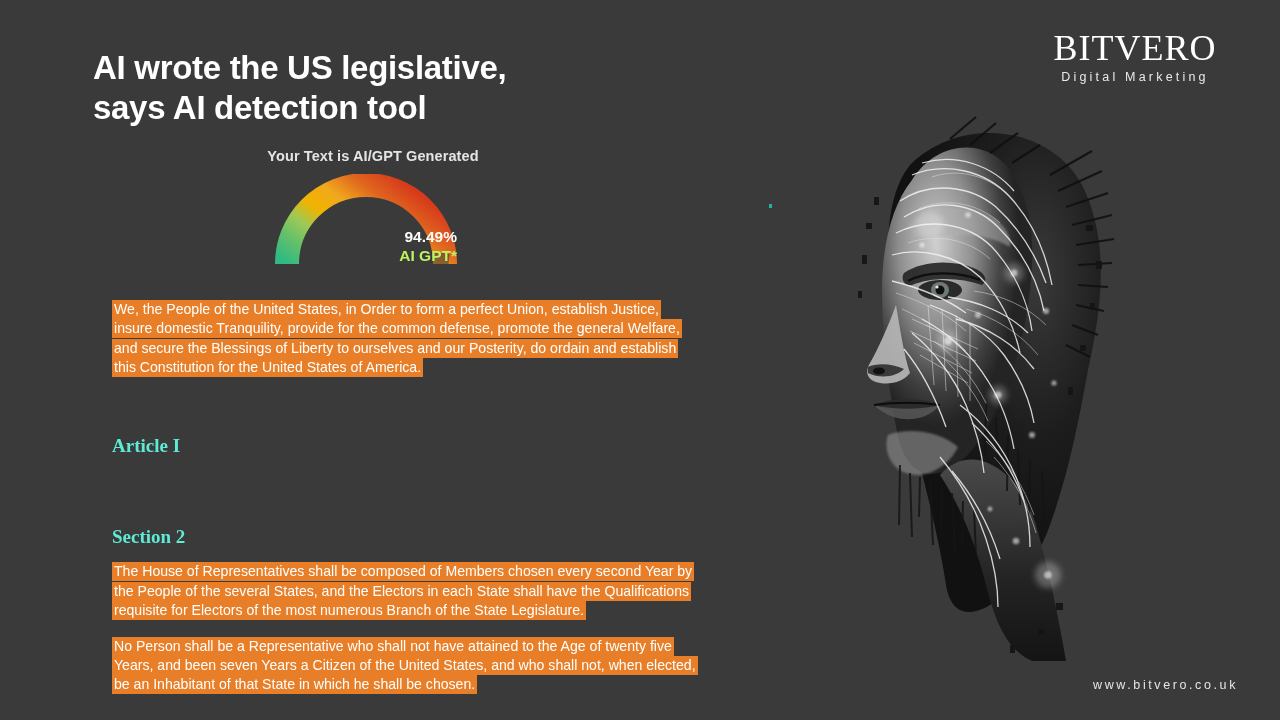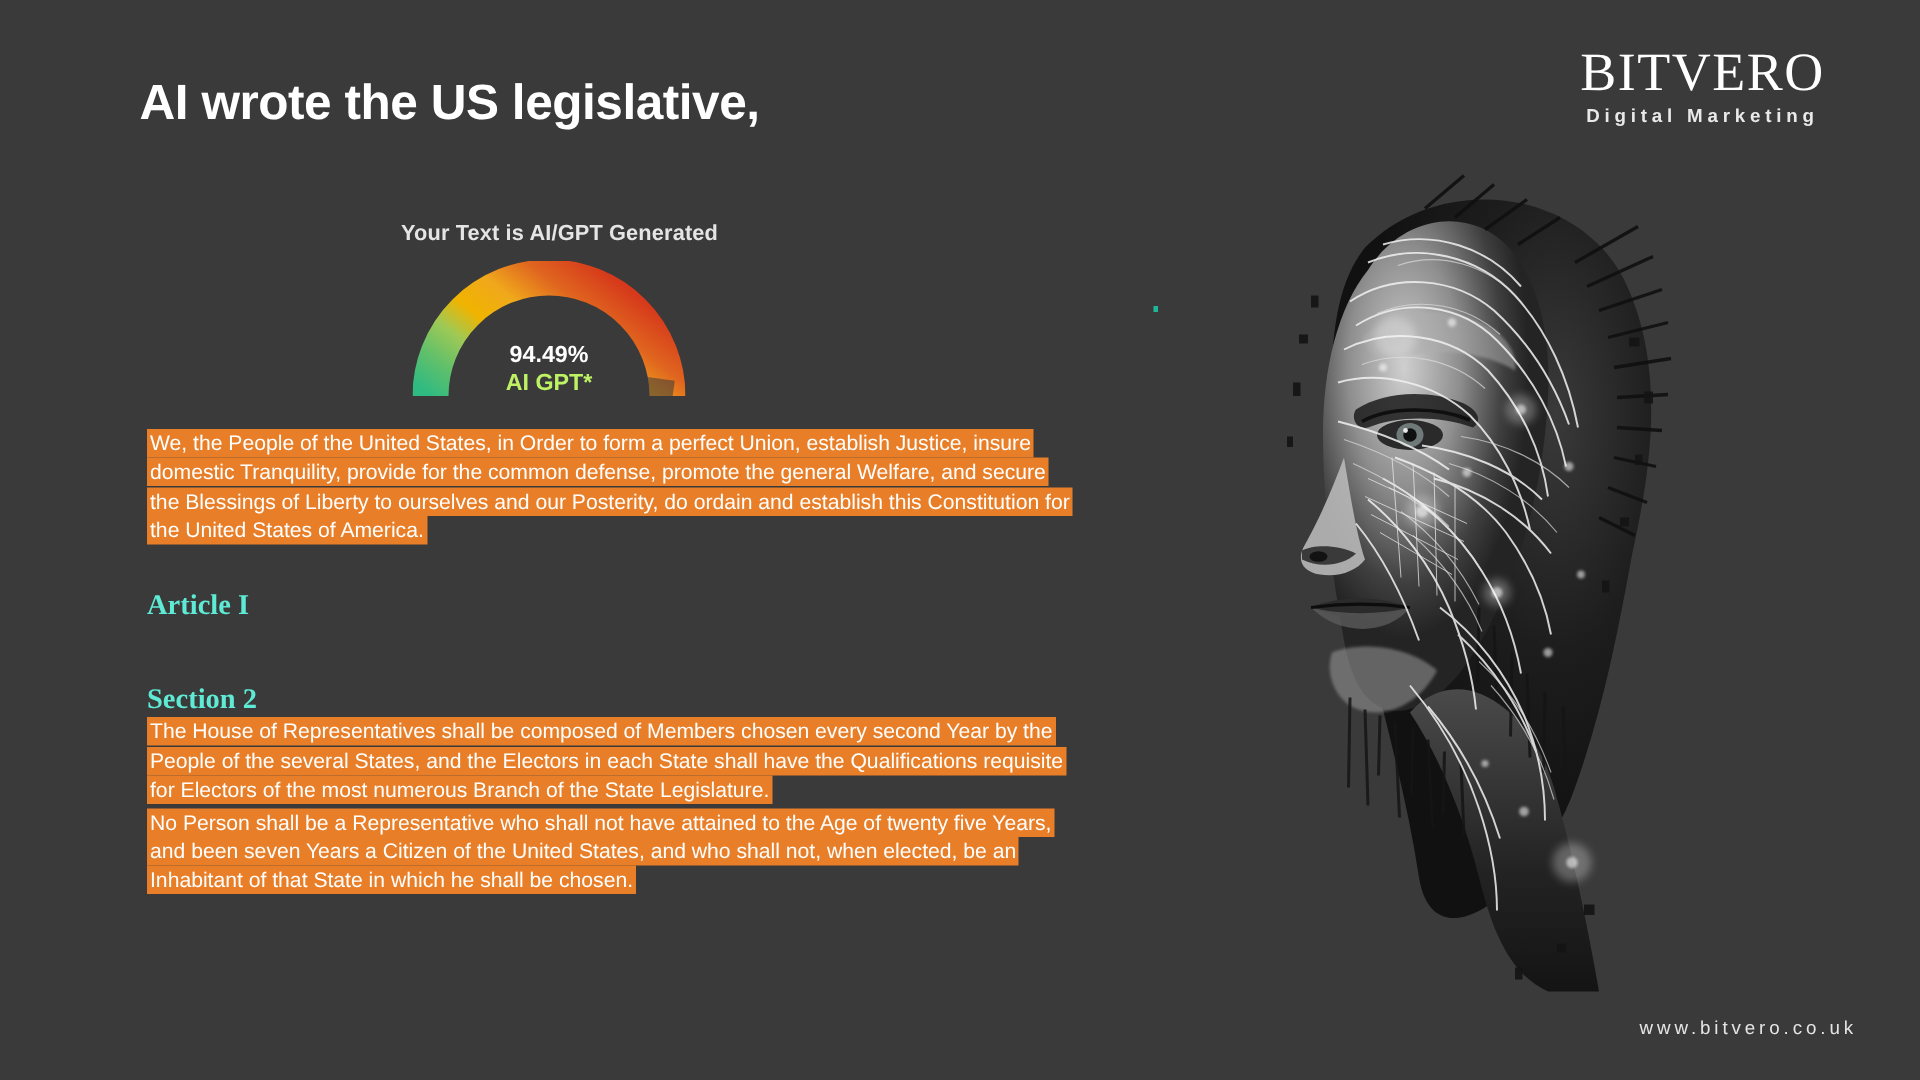--- a/index.html
+++ b/index.html
@@ -26,21 +26,21 @@
     font-size:36px;
     letter-spacing:1px;
     color:#ffffff;
     line-height:1;
   }
   .logo-tag {
     margin-top:4px;
     font-size:12.5px;
     color:#e9e9e9;
     letter-spacing:3.2px;
-    font-weight:700;
+    font-weight:400;
   }
 
   
   .headline {
     position:absolute;
     left:93px; top:48px;
     width:640px;
     color:#ffffff;
     font-size:33px;
     font-weight:bold;
@@ -67,41 +67,41 @@
     width:182px;
     height:92px;
     margin:10px auto 0;
     margin-left:182px;
   }
   .gauge-svg { display:block; }
   .gauge-labels {
     position:absolute;
     left:0; right:0;
     bottom:1px;
-    text-align:center;
+    text-align:right;
     line-height:1.18;
   }
   .gauge-pct {
     font-size:15.5px;
     font-weight:bold;
     color:#ffffff;
   }
   .gauge-sub {
     font-size:15.5px;
     font-weight:bold;
     color:#bef264;
   }
 
   
   .doc {
     position:absolute;
     left:96px; top:284px;
     width:620px;
   }
-  .doc p { margin:2px; }
+  .doc p { margin:16px; }
   .para {
     font-size:14.1px;
     line-height:19.4px;
     color:#ffffff;
     font-weight:500;
   }
   .para span.hl {
     background:#e87f28;
     box-decoration-break:clone;
     -webkit-box-decoration-break:clone;
@@ -146,20 +146,21 @@
 
 <div class="slide">
 
   <div class="logo">
     <div class="logo-word">BITVERO</div>
     <div class="logo-tag">Digital Marketing</div>
   </div>
 
   <h1 class="headline">
     <span>AI wrote the US legislative,</span><br>
+    <span>says AI detection tool</span>
   </h1>
 
   <div class="gauge-wrap">
     <div class="gauge-caption">Your Text is AI/GPT Generated</div>
     <div class="gauge-holder">
       <svg class="gauge-svg" viewBox="0 0 182 92" width="182" height="92">
         <defs>
           <linearGradient id="gaugeGrad" x1="0" y1="1" x2="1" y2="0.35">
             <stop offset="0%" stop-color="#2fba82"></stop>
             <stop offset="16%" stop-color="#62c06a"></stop>

